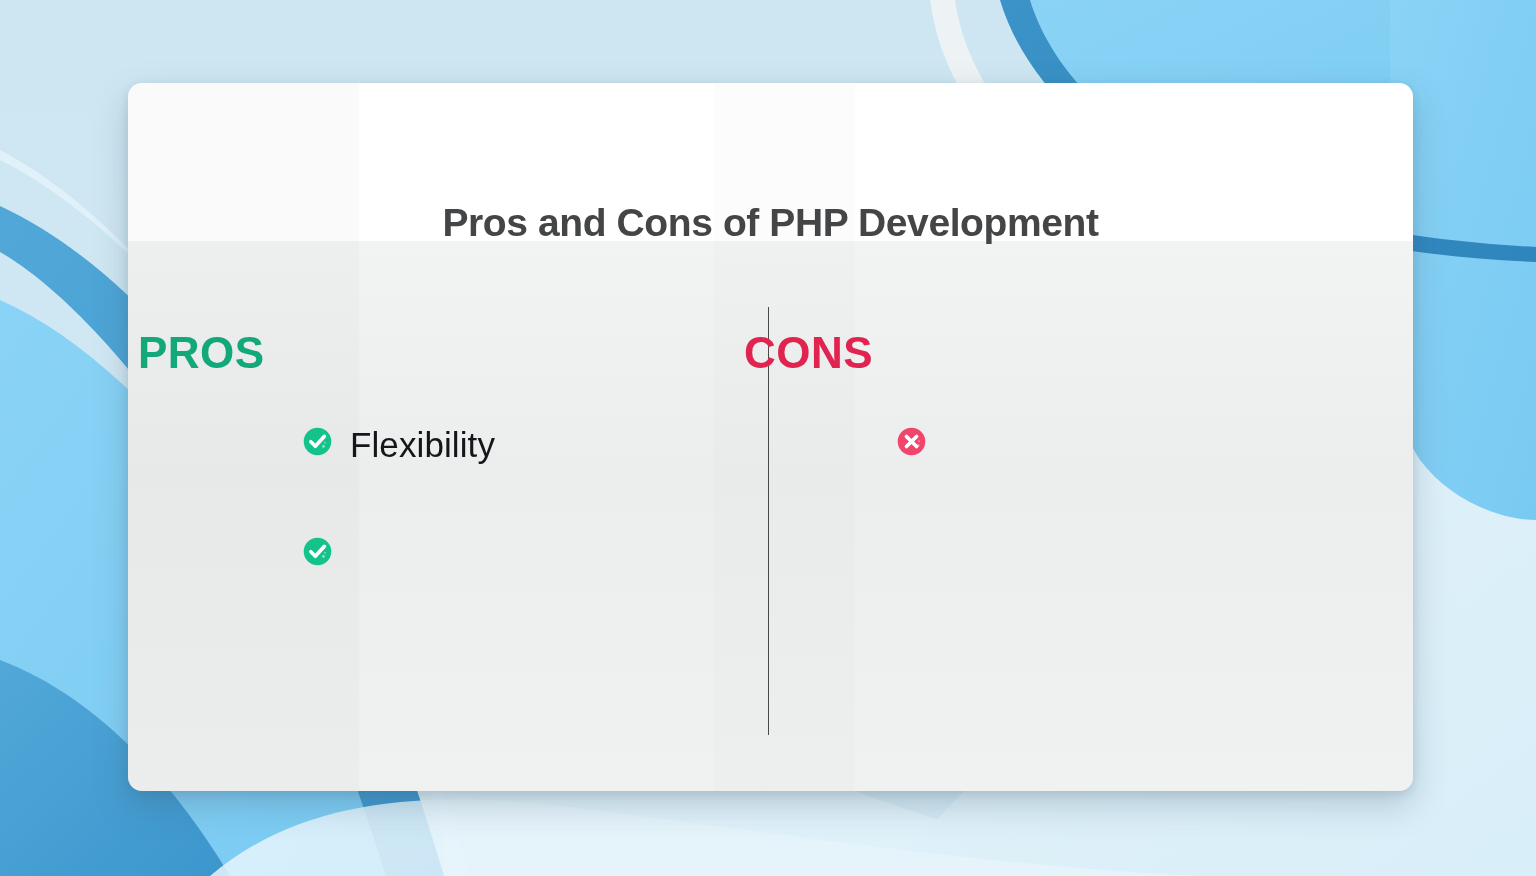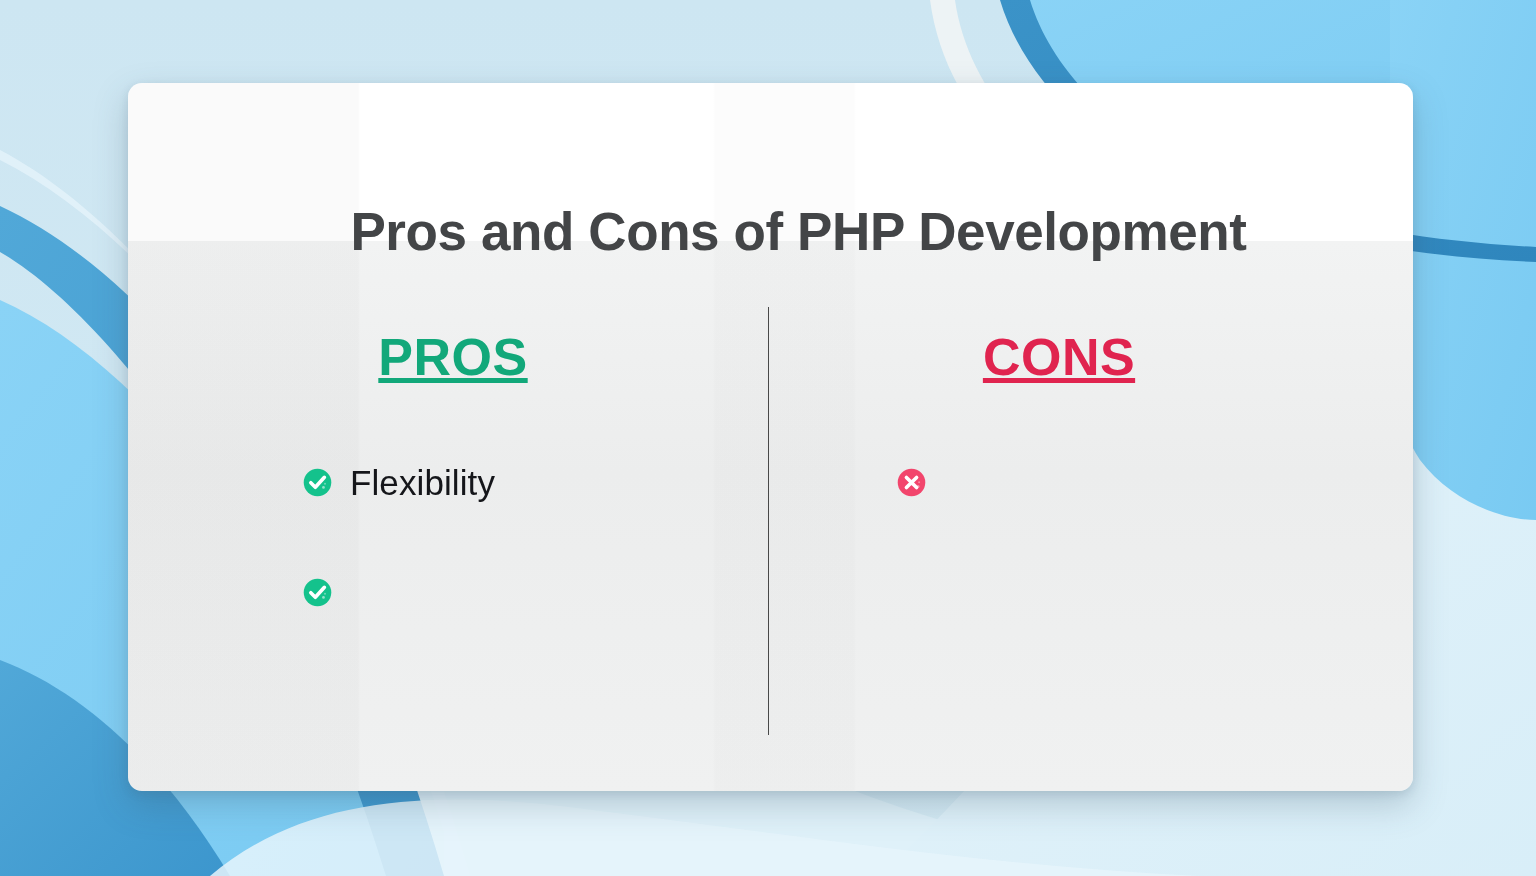--- a/index.html
+++ b/index.html
@@ -54,61 +54,58 @@
         rgba(255,255,255,0) 100%);
     pointer-events: none;
   }
 
   #card-title {
     position: absolute;
     left: 0;
     top: 118px;
     width: 100%;
     text-align: center;
-    font-size: 53px;
+    font-size: 39px;
     font-weight: 700;
     letter-spacing: -0.4px;
     color: #434547;
     white-space: nowrap;
-    margin-left: 28px;
   }
 
   
   .col {
     position: absolute;
     top: 248px;
   }
   #col-pros { left: 10px;  width: 630px; }
   #col-cons { left: 616px; width: 630px; }
 
   .col-heading {
-    text-align: center;
-    font-size: 52px;
+    font-size: 44px;
     font-weight: 700;
     letter-spacing: 0.5px;
     margin: 0 0 0 0;
     line-height: 1;
-    text-decoration: underline;
   }
   #heading-pros { color: #12a87a; }
   #heading-cons { color: #e0244f; }
 
   .col-list {
     list-style: none;
     margin: 0;
     padding: 0;
     position: absolute;
     top: 96px;
   }
   #col-pros .col-list { left: 165px; }
   #col-cons .col-list { left: 153px; }
 
   .list-item {
     display: flex;
-    align-items: center;
+    align-items: flex-start;
     height: 110px;
     gap: 18px;
   }
   .item-icon {
     flex: 0 0 auto;
     width: 29px;
     height: 29px;
     display: block;
   }
   .item-label {

